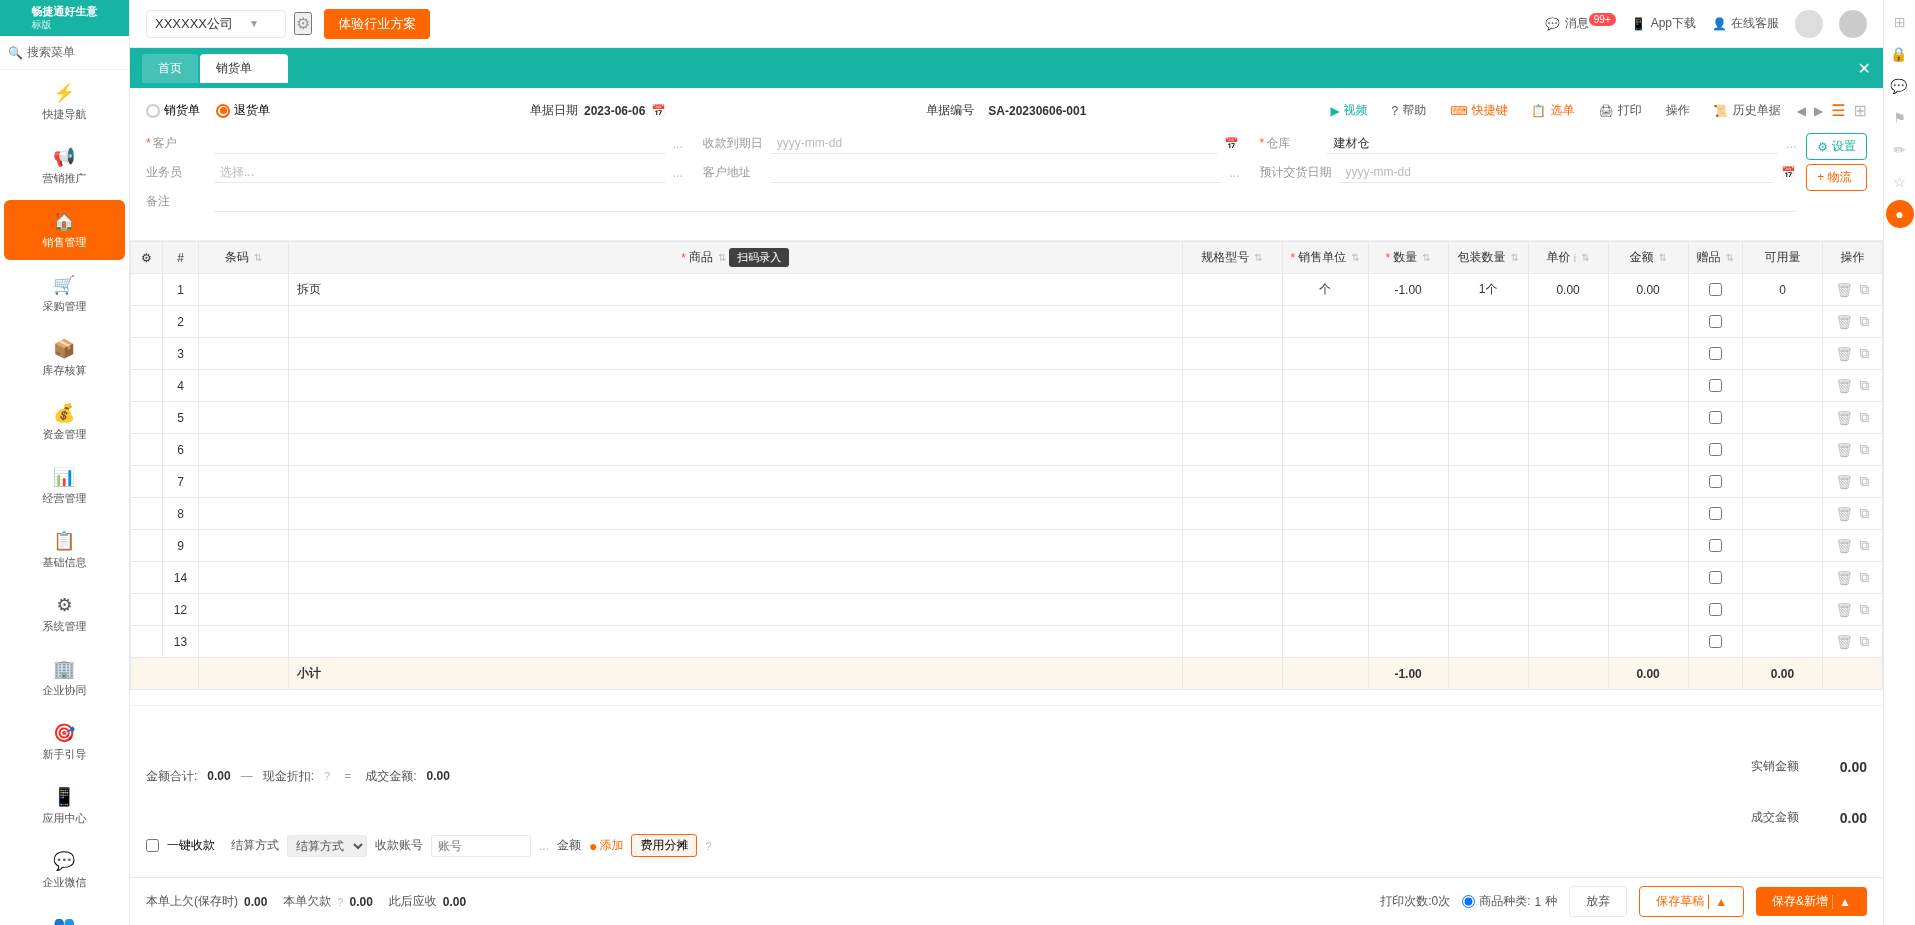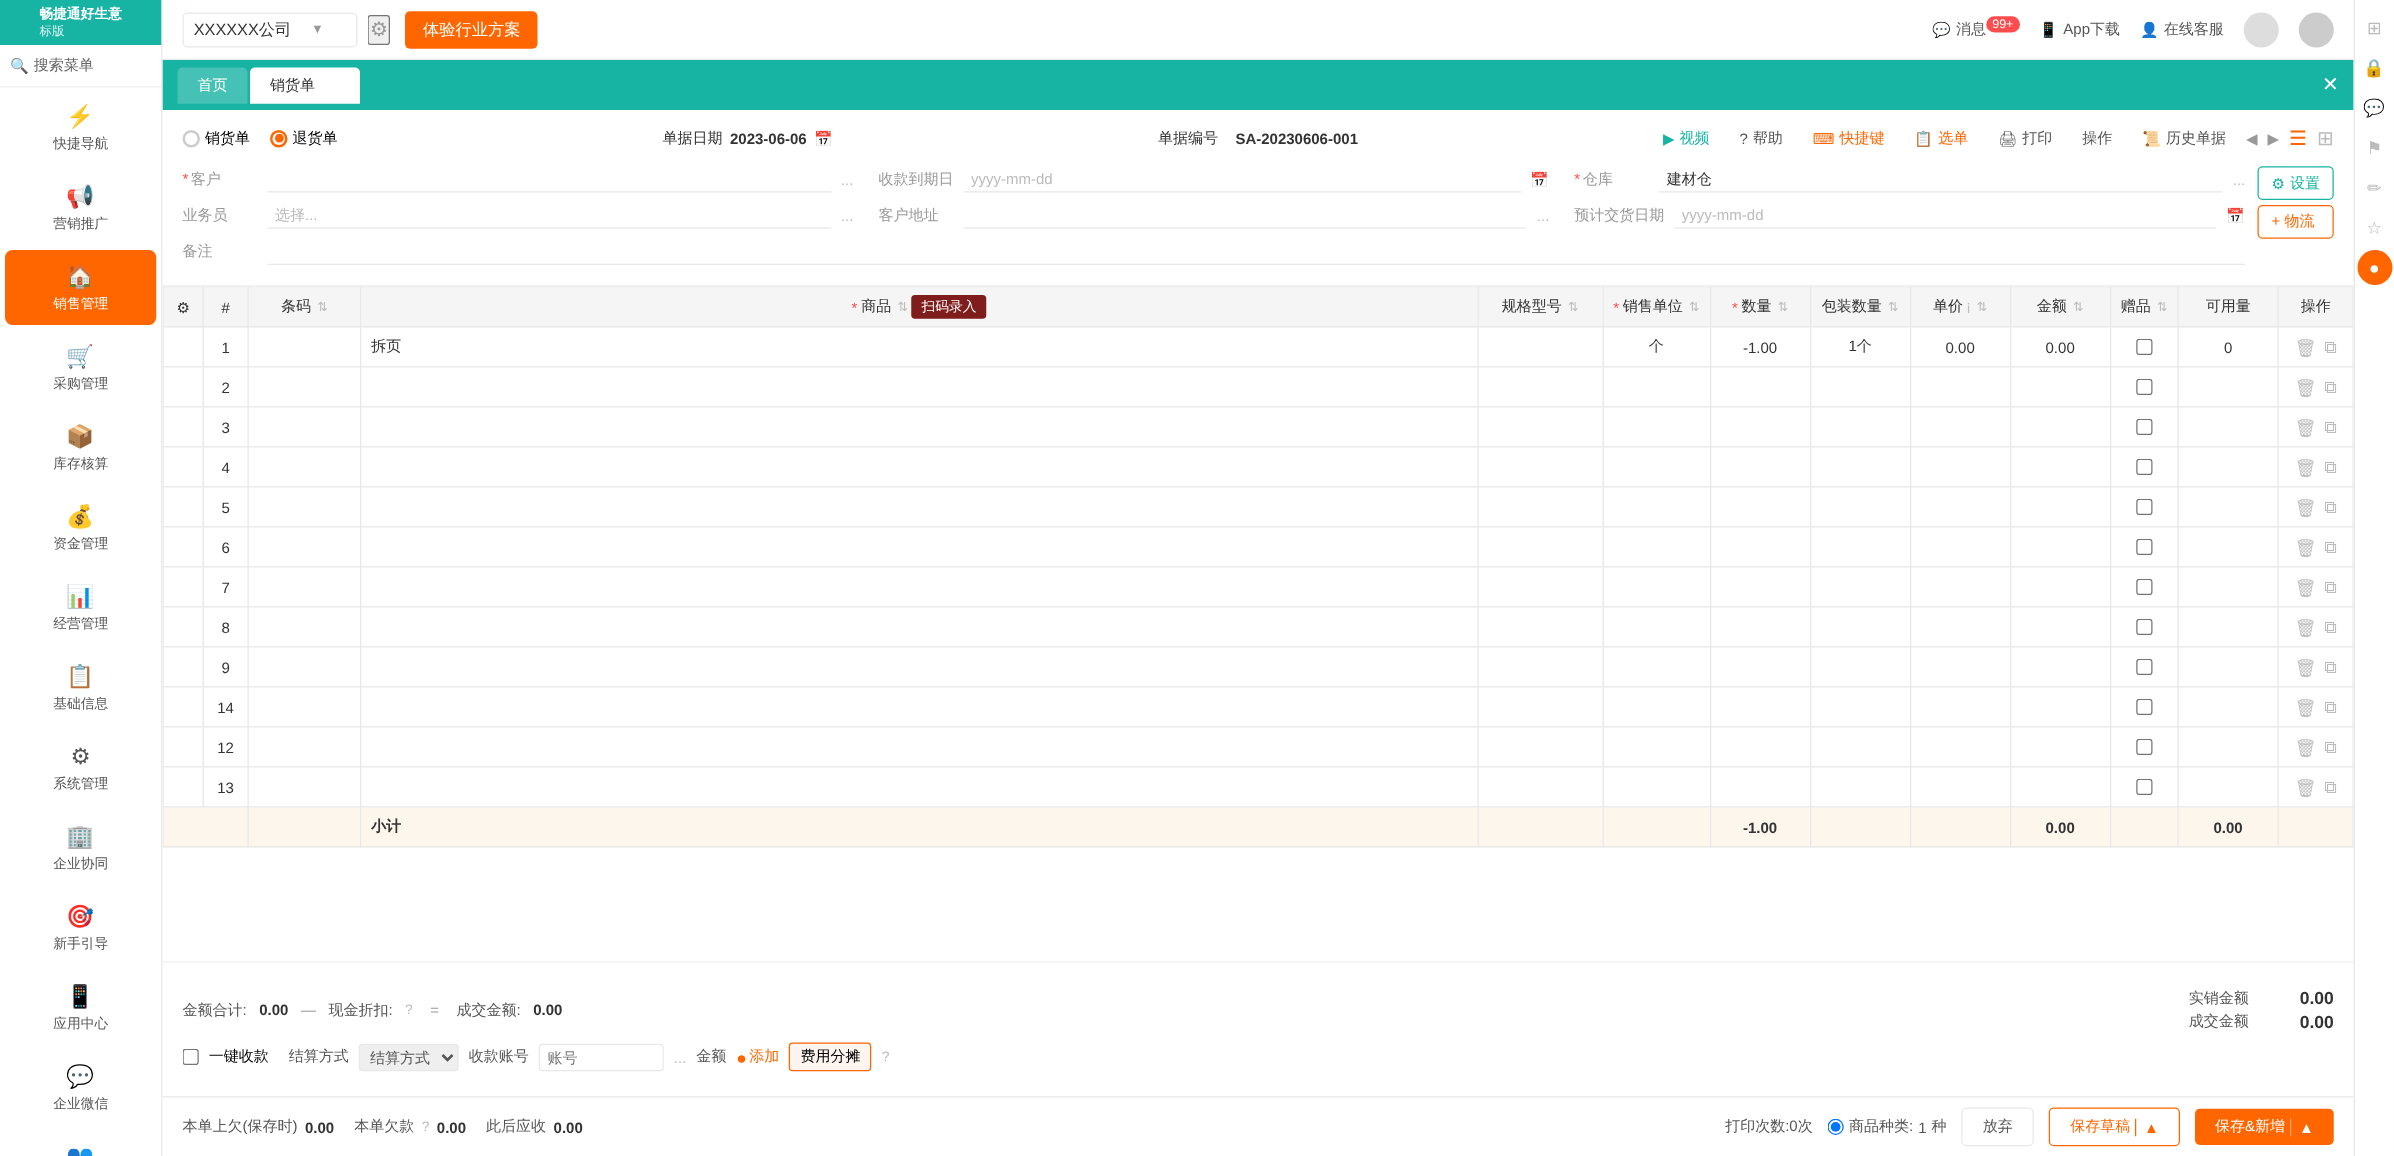--- a/index.html
+++ b/index.html
@@ -60,21 +60,21 @@
     .form-calendar { color: #bbb; cursor: pointer; }
     .side-btns { display: flex; flex-direction: column; gap: 4px; }
     .side-btn { border: 1px solid #17b3a3; color: #17b3a3; background: #fff; border-radius: 4px; padding: 4px 10px; cursor: pointer; font-size: 12px; display: flex; align-items: center; gap: 4px; white-space: nowrap; }
     .side-btn.orange-btn { border-color: #ff6600; color: #ff6600; }
 
     
     .table-wrapper { flex: 1; overflow: auto; background: #fff; }
     .data-table { width: 100%; border-collapse: collapse; }
     .data-table th { background: #f5f5f5; border: 1px solid #e8e8e8; padding: 6px 8px; text-align: center; color: #333; font-weight: normal; white-space: nowrap; }
     .data-table td { border: 1px solid #e8e8e8; padding: 5px 8px; text-align: center; color: #333; height: 32px; }
-    .scan-btn { background: #7f1d1d; color: #fff; border: none; border-radius: 3px; padding: 2px 8px; cursor: pointer; font-size: 11px; }
+    .scan-btn { background: #404040; color: #fff; border: none; border-radius: 3px; padding: 2px 8px; cursor: pointer; font-size: 11px; }
     .sort-icon { color: #bbb; font-size: 10px; margin-left: 2px; }
     .col-required { color: #ff4d4f; }
     .subtotal-row td { background: #fdf6ec; font-weight: bold; }
     .negative-val { color: #ff4d4f; }
     .action-icons { display: flex; align-items: center; gap: 6px; justify-content: center; }
     .action-icon { color: #bbb; cursor: pointer; font-size: 14px; }
     th .th-content { display: flex; align-items: center; justify-content: center; gap: 3px; }
 
     
     .footer-area { background: #fff; padding: 20px 16px; border-top: 1px solid #f0f0f0; flex-shrink: 0; }
@@ -96,21 +96,21 @@
     .abandon-btn { border: 1px solid #e8e8e8; background: #fff; color: #555; padding: 6px 16px; border-radius: 4px; cursor: pointer; }
     .save-draft-btn { border: 1px solid #ff6600; background: #fff; color: #ff6600; padding: 6px 16px; border-radius: 4px; cursor: pointer; display: flex; align-items: center; gap: 4px; }
     .save-new-btn { background: #ff6600; color: #fff; border: none; padding: 6px 16px; border-radius: 4px; cursor: pointer; display: flex; align-items: center; gap: 4px; }
 
     
     .right-sidebar { width: 32px; background: #fff; border-left: 1px solid #e8e8e8; display: flex; flex-direction: column; align-items: center; padding: 8px 0; gap: 4px; flex-shrink: 0; }
     .right-sidebar-icon { width: 28px; height: 28px; display: flex; align-items: center; justify-content: center; cursor: pointer; color: #bbb; font-size: 14px; border-radius: 4px; }
     .right-sidebar-icon.active-rs { background: #ff6600; color: #fff; border-radius: 4px; }
 
     .close-tab { color: rgba(255,255,255,0.7); font-size: 12px; margin-left: 4px; cursor: pointer; }
-    .summary-line { display: flex; align-items: flex-start; gap: 8px; font-size: 12px; color: #555; }
+    .summary-line { display: flex; align-items: flex-end; gap: 8px; font-size: 12px; color: #555; margin-top: 32px; }
     .summary-val { font-size: 14px; color: #333; font-weight: bold; min-width: 60px; text-align: right; }
 
     .checkbox-cell { display: flex; justify-content: center; align-items: center; }
     input[type="checkbox"] { width: 13px; height: 13px; }
 
     .info-icon { color: #bbb; font-size: 11px; cursor: pointer; }
   </style>
 </head>
 <body>
 
@@ -279,21 +279,21 @@
         </button>
         <span style="cursor:pointer; color:#999;">◀</span>
         <span style="cursor:pointer; color:#999;">▶</span>
         <span style="cursor:pointer; font-size:16px; color:#ff6600;">☰</span>
         <span style="cursor:pointer; font-size:16px; color:#bbb;">⊞</span>
       </div>
     </div>
 
     <div style="display:flex; gap:10px; align-items:flex-start;">
       <div style="flex:1;">
-        <div style="display:grid; grid-template-columns:1fr 1fr 1fr; gap:8px 20px; margin-bottom:6px;">
+        <div style="display:grid; grid-template-columns:1fr 1fr 1fr; gap:8px 20px; margin-bottom:18px;">
 
           <div class="form-row">
             <span class="form-label required">客户</span>
             <input class="form-input" type="text" value="" style="">
             <span class="form-dots">...</span>
           </div>
           <div class="form-row">
             <span class="form-label">收款到期日</span>
             <input class="form-input" type="text" placeholder="yyyy-mm-dd" style="">
             <span class="form-calendar">📅</span>

